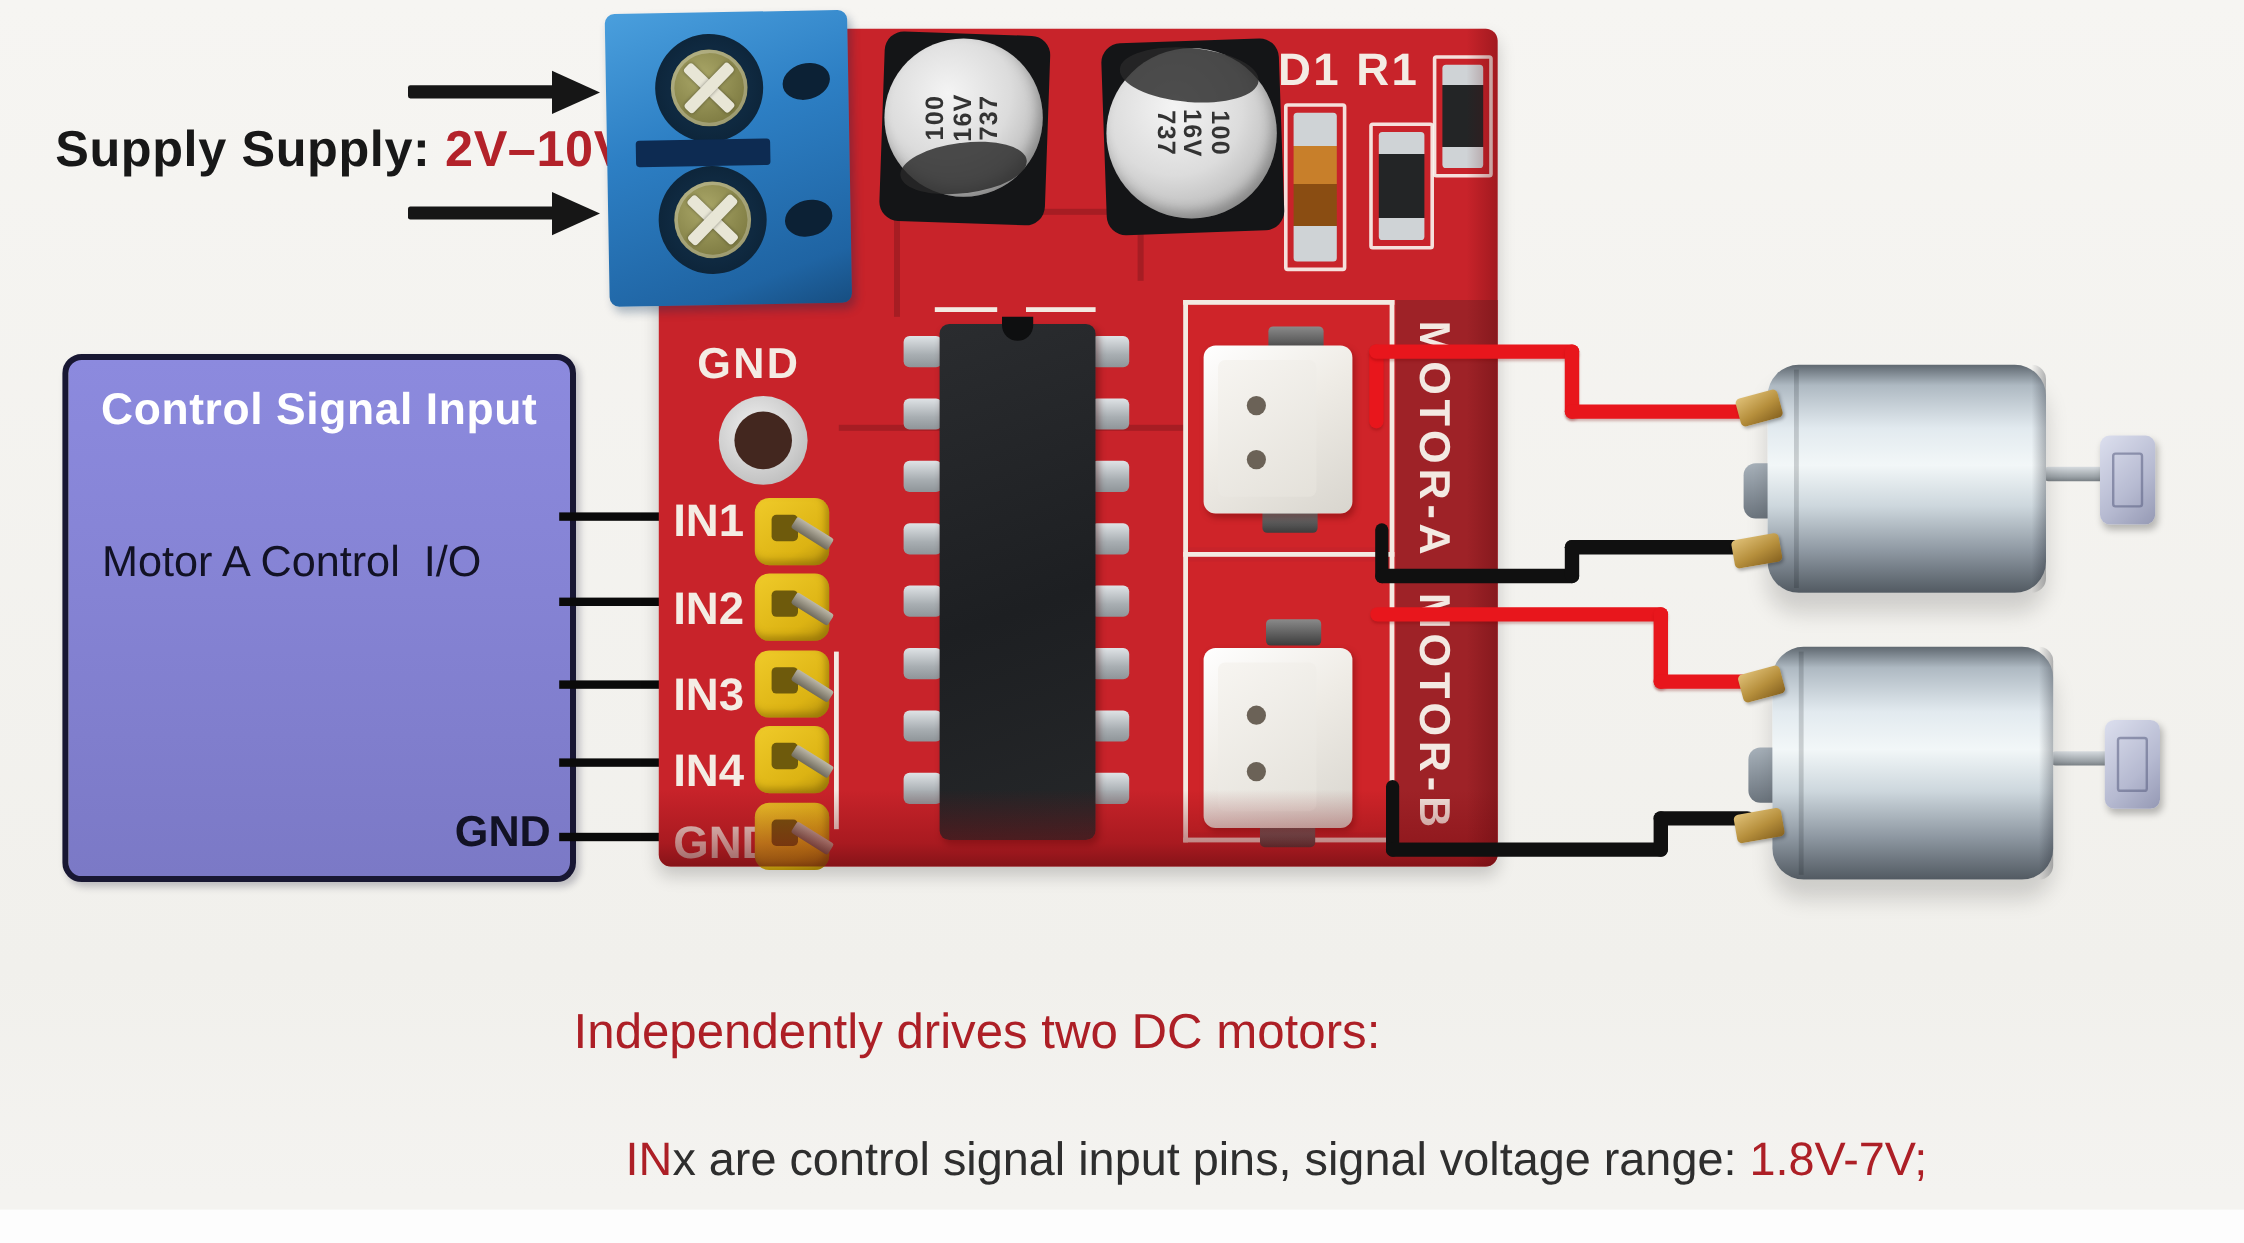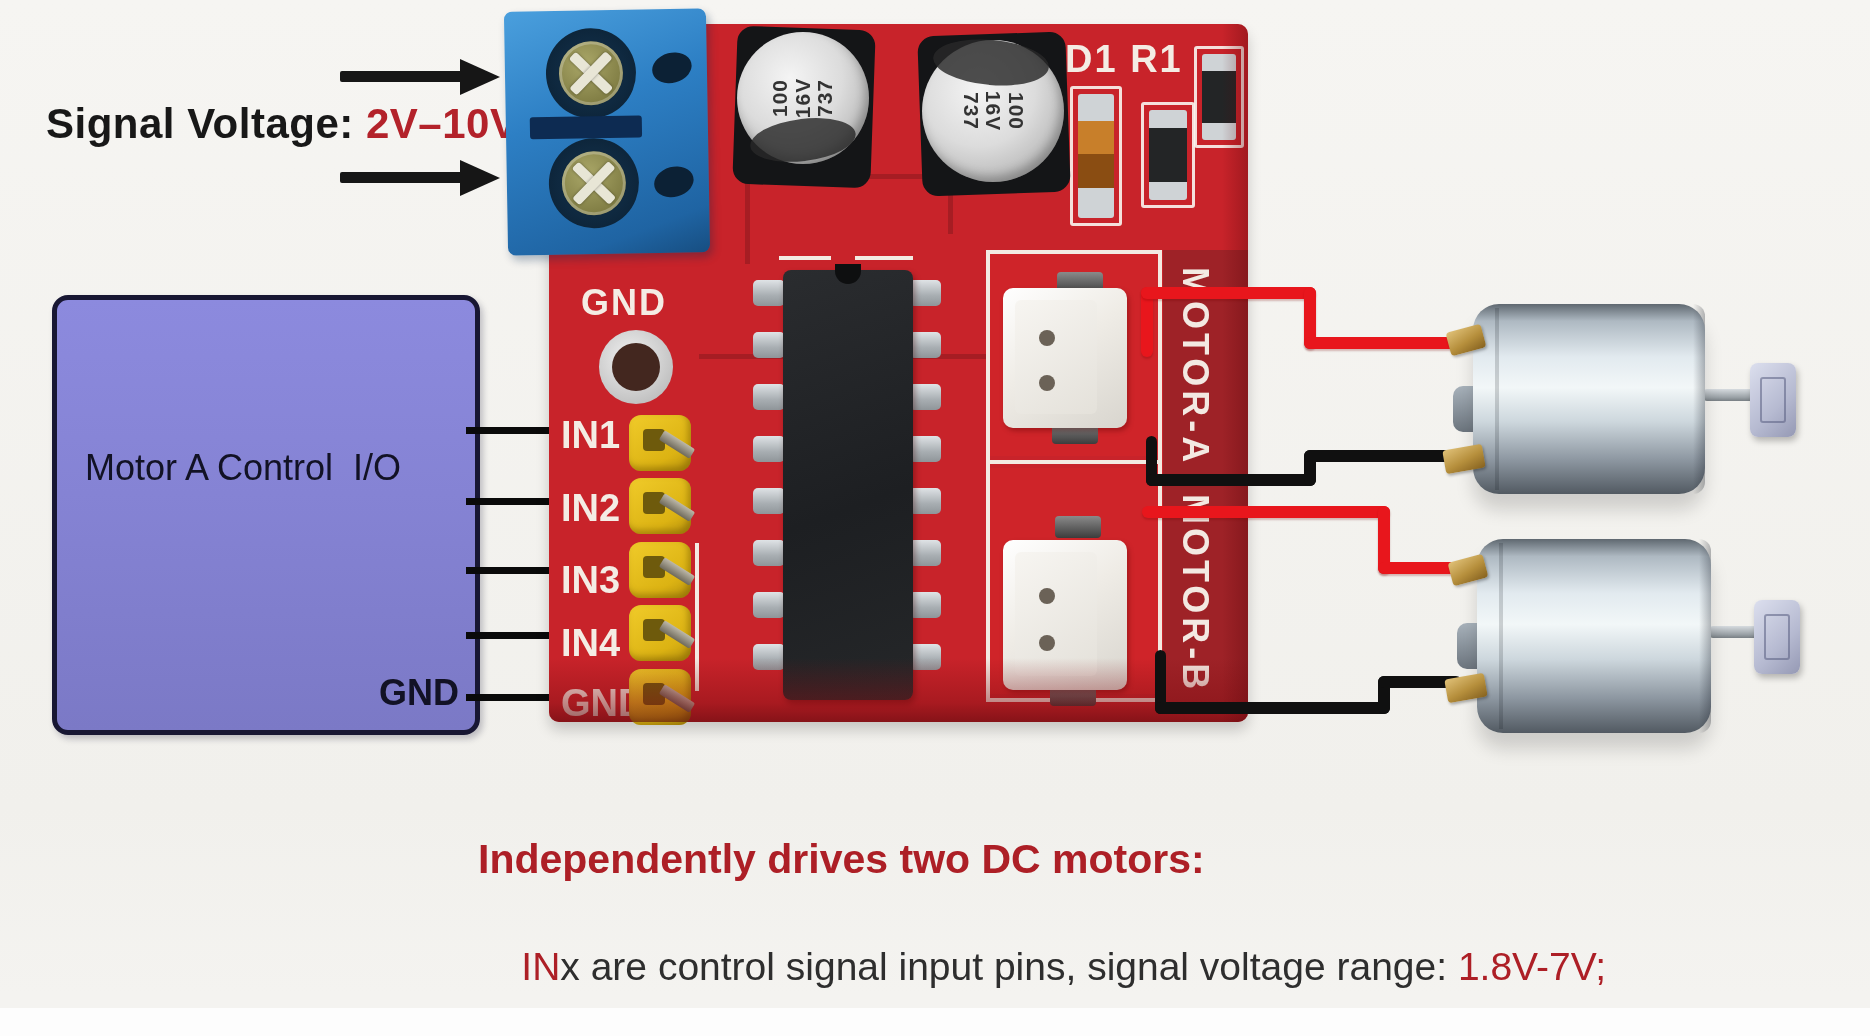--- a/index.html
+++ b/index.html
@@ -77,40 +77,41 @@
   .shaft{background:linear-gradient(180deg,#d6dbdf 0%,#9aa1a6 70%,#787f84 100%);border-radius:3px;}
   .coupler{background:linear-gradient(135deg,#dcdfee 0%,#b6bad1 60%,#9599b4 100%);border-radius:8px;box-shadow:2px 4px 6px rgba(0,0,0,0.25);}
   .coupler-line{position:absolute;left:10px;top:14px;bottom:14px;width:22px;border:2px solid rgba(90,95,130,0.55);border-radius:3px;}
   .brass{background:linear-gradient(160deg,#e0c178 0%,#b68f3c 55%,#85611f 100%);border-radius:4px;box-shadow:1px 2px 3px rgba(0,0,0,0.3);}
 
   
   .wr{background:#e8161c;border-radius:6px;box-shadow:0 2px 2px rgba(120,0,0,0.25);}
   .wb{background:#101010;border-radius:6px;}
 
   
-  .note-h{font-size:41px;font-weight:700;color:#ad1f26;}
+  .note-h{font-size:41px;font-weight:400;color:#ad1f26;}
   .note-l{font-size:39px;color:#2e2e2e;white-space:pre;}
   .note-l .red{color:#ad1f26;}
   .bottom-white{left:0;top:1008px;width:1870px;height:28px;background:#fdfdfd;}
 </style>
 </head>
 <body>
 
 <div class="stage">
 
   <div class="abs supply">
-    <span>Signal Voltage:</span>
+    <span>Supply Supply:</span>
     <span class="rng">2V–10V</span>
   </div>
   <div class="abs arrow-shaft" style="left:340px;top:71px;width:124px;"></div>
   <div class="abs arrow-head" style="left:460px;top:59px;"></div>
   <div class="abs arrow-shaft" style="left:340px;top:172px;width:124px;"></div>
   <div class="abs arrow-head" style="left:460px;top:160px;"></div>
 
   <div class="abs ctrl-box">
+    <div class="abs ctrl-title">Control Signal Input</div>
     <div class="abs ctrl-row" style="top:147px;text-align:right;">Motor A Control  I/O</div>
     <div class="abs ctrl-gnd" style="top:372px;">GND</div>
   </div>
 
   <div class="abs link-wire" style="left:466px;top:427px;width:88px;"></div>
   <div class="abs link-wire" style="left:466px;top:498px;width:88px;"></div>
   <div class="abs link-wire" style="left:466px;top:567px;width:88px;"></div>
   <div class="abs link-wire" style="left:466px;top:632px;width:88px;"></div>
   <div class="abs link-wire" style="left:466px;top:694px;width:88px;"></div>
 

